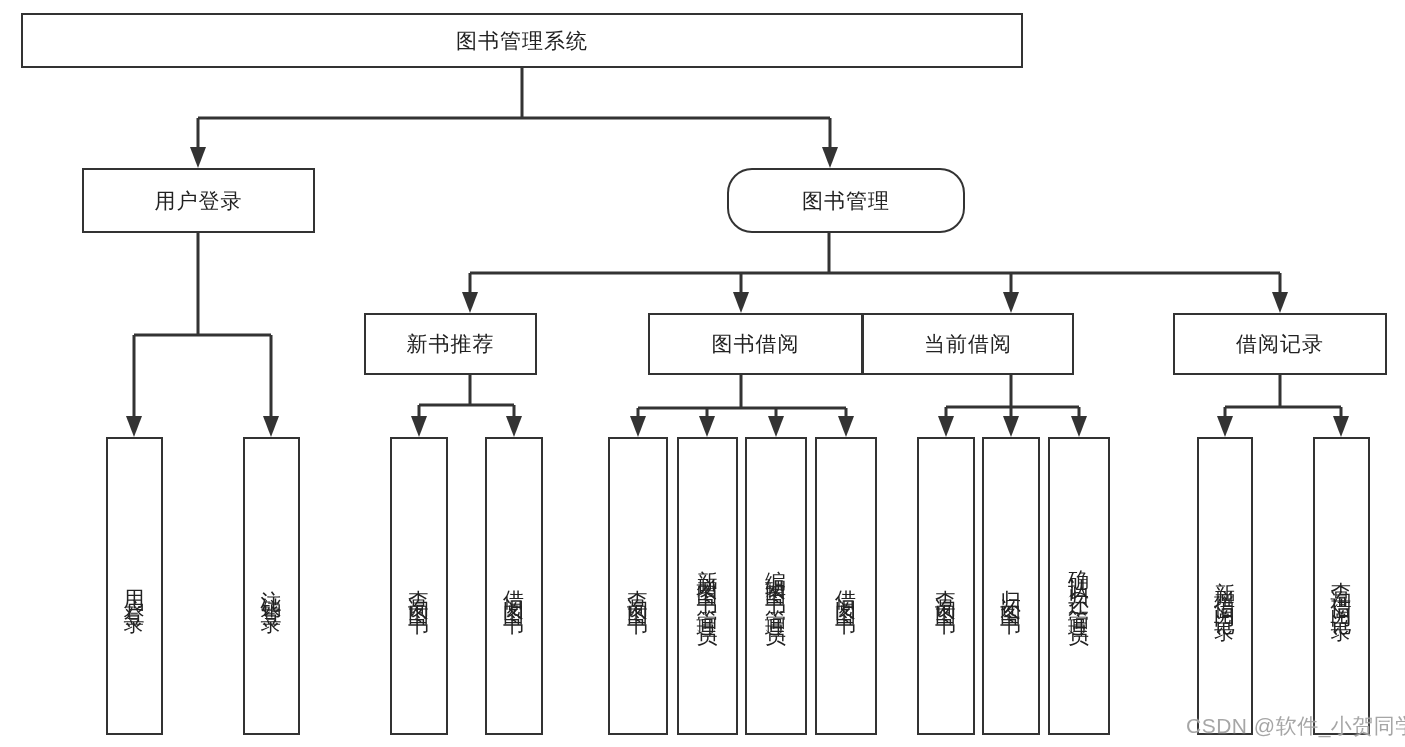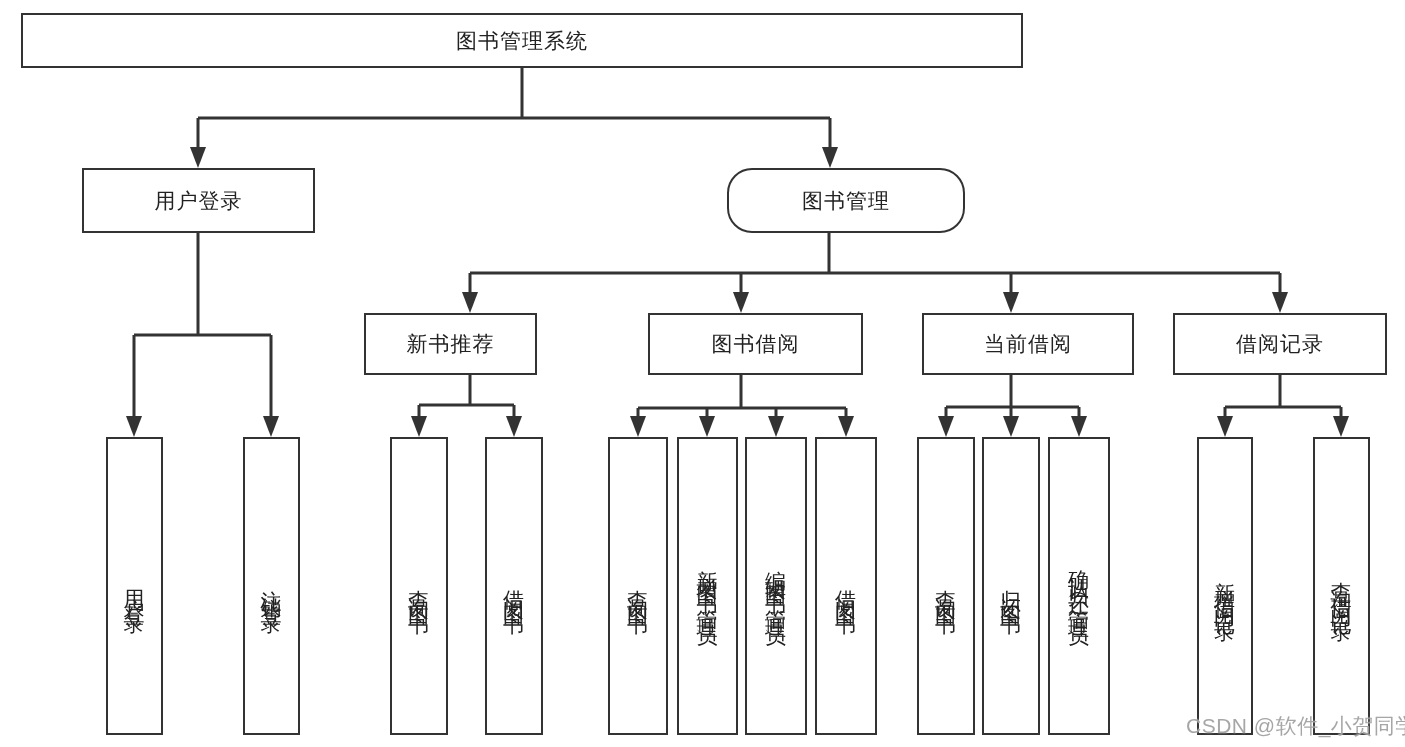--- a/index.html
+++ b/index.html
@@ -38,21 +38,21 @@
     line-height: 1;
     padding-top: 6px;
   }
   .leaf { top: 437px; height: 298px; }
 
   .n-root    { left: 21px;   top: 13px;  width: 1002px; height: 55px; }
   .n-login   { left: 82px;   top: 168px; width: 233px;  height: 65px; }
   .n-mgmt    { left: 727px;  top: 168px; width: 238px;  height: 65px; border-radius: 25px; }
   .n-rec     { left: 364px;  top: 313px; width: 173px;  height: 62px; }
   .n-borrow  { left: 633px;  top: 313px; width: 215px;  height: 62px; margin-left: 15px; }
-  .n-current { left: 922px;  top: 313px; width: 212px;  height: 62px; }
+  .n-current { left: 862px;  top: 313px; width: 212px;  height: 62px; }
   .n-records { left: 1173px; top: 313px; width: 214px;  height: 62px; }
 
   .n-a1 { left: 106px;  width: 57px; }
   .n-a2 { left: 243px;  width: 57px; }
   .n-b1 { left: 390px;  width: 58px; }
   .n-b2 { left: 485px;  width: 58px; }
   .n-c1 { left: 608px;  width: 60px; }
   .n-c2 { left: 677px;  width: 61px; }
   .n-c3 { left: 745px;  width: 62px; }
   .n-c4 { left: 815px;  width: 62px; }

